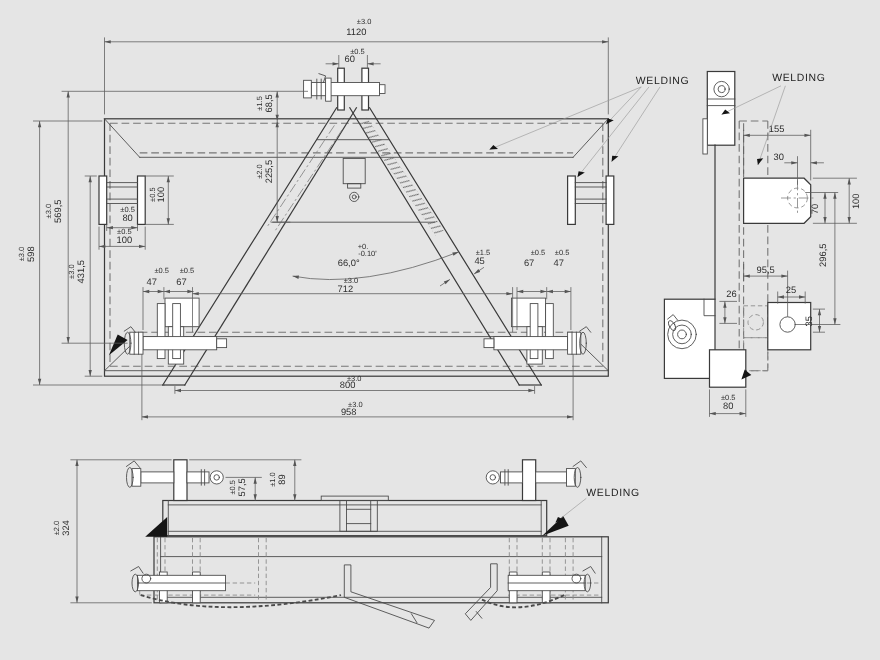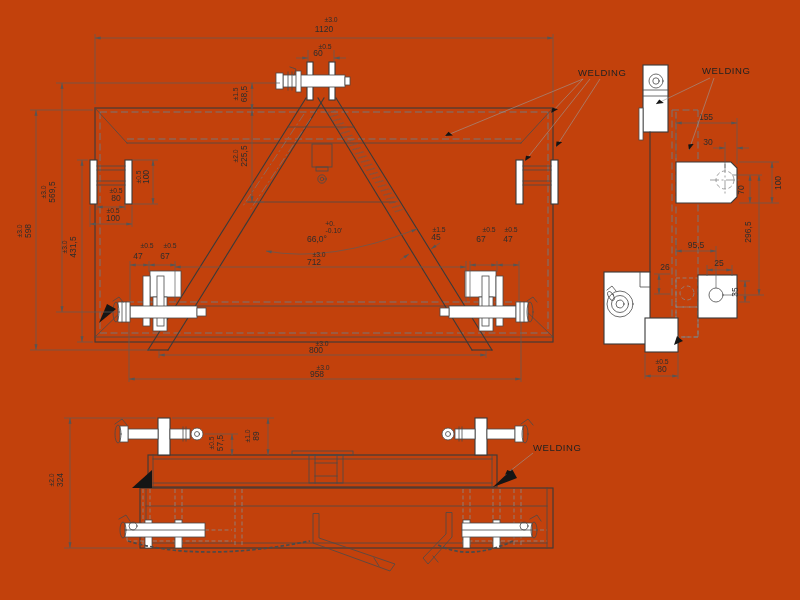--- a/index.html
+++ b/index.html
@@ -1,16 +1,16 @@
 <!DOCTYPE html>
 <html><head>
 <meta charset="utf-8">
 <style>
   html,body{margin:0;padding:0;background:#ffffff;}
-  .canvas{width:800px;height:600px;background:#c2410c;position:relative;overflow:hidden;}
+  .canvas{width:800px;height:600px;background:#e5e5e5;position:relative;overflow:hidden;}
   svg{display:block;}
   
   .s  {stroke:#3a3a3a;stroke-width:1.1;fill:none;stroke-linecap:square;}
   .sf {stroke:#3a3a3a;stroke-width:1.1;fill:#ffffff;}
   .t  {stroke:#4a4a4a;stroke-width:0.8;fill:none;stroke-linecap:square;}
   .tf {stroke:#4a4a4a;stroke-width:0.8;fill:#ffffff;}
   .h  {stroke:#767676;stroke-width:1.0;fill:none;stroke-dasharray:7 3.5;}
   .h2 {stroke:#8a8a8a;stroke-width:0.8;fill:none;stroke-dasharray:4 2.5;}
   .cl {stroke:#7a7a7a;stroke-width:0.7;fill:none;stroke-dasharray:9 2.5 2 2.5;}
   .d  {stroke:#5c5c5c;stroke-width:0.7;fill:none;}

